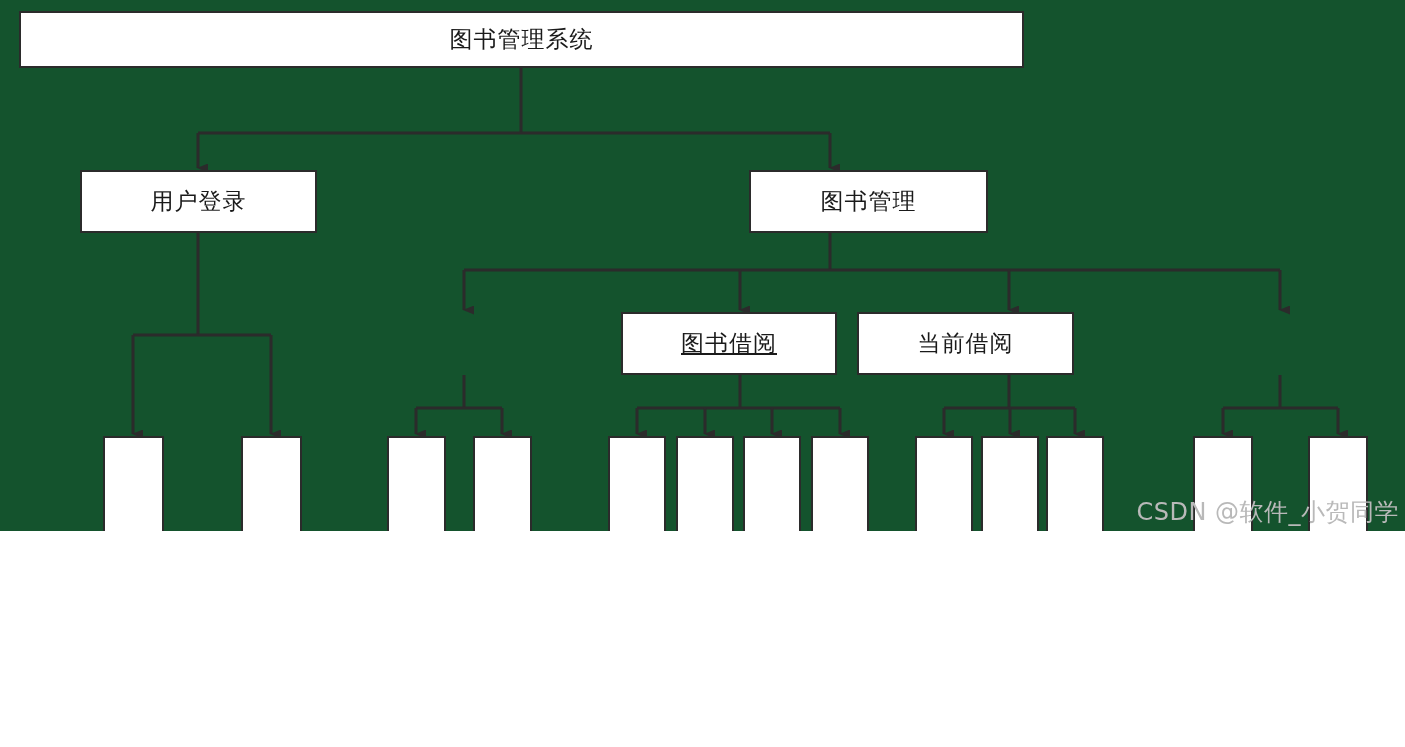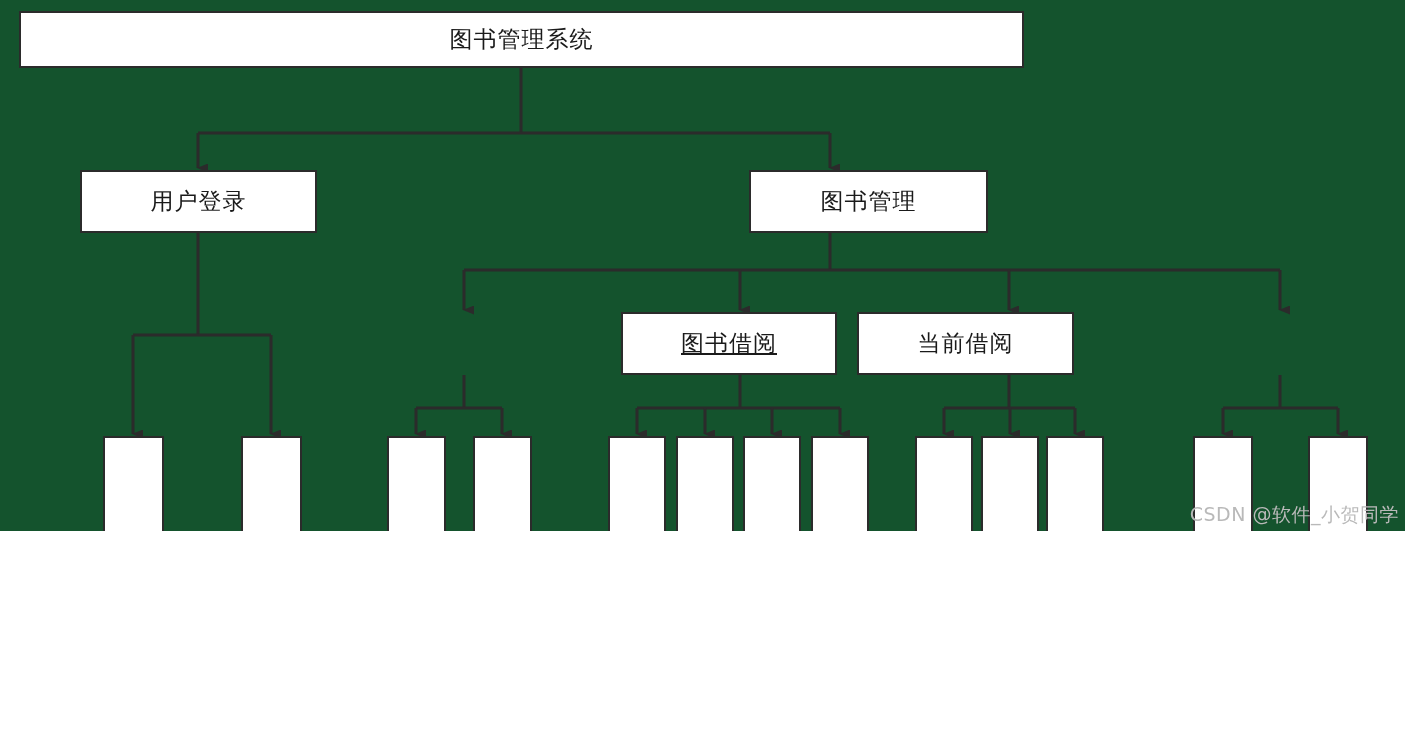--- a/index.html
+++ b/index.html
@@ -55,21 +55,21 @@
     display: block;
     white-space: pre-line;
   }
   .node.vert .node-label {
     white-space: normal;
   }
   #watermark {
     position: absolute;
     right: 6px;
     bottom: 3px;
-    font-size: 19px;
+    font-size: 24px;
     color: #b9b9b9;
     letter-spacing: 0.5px;
     white-space: nowrap;
     user-select: none;
   }
 </style>
 </head>
 <body>
 
 <div id="diagram-canvas">

